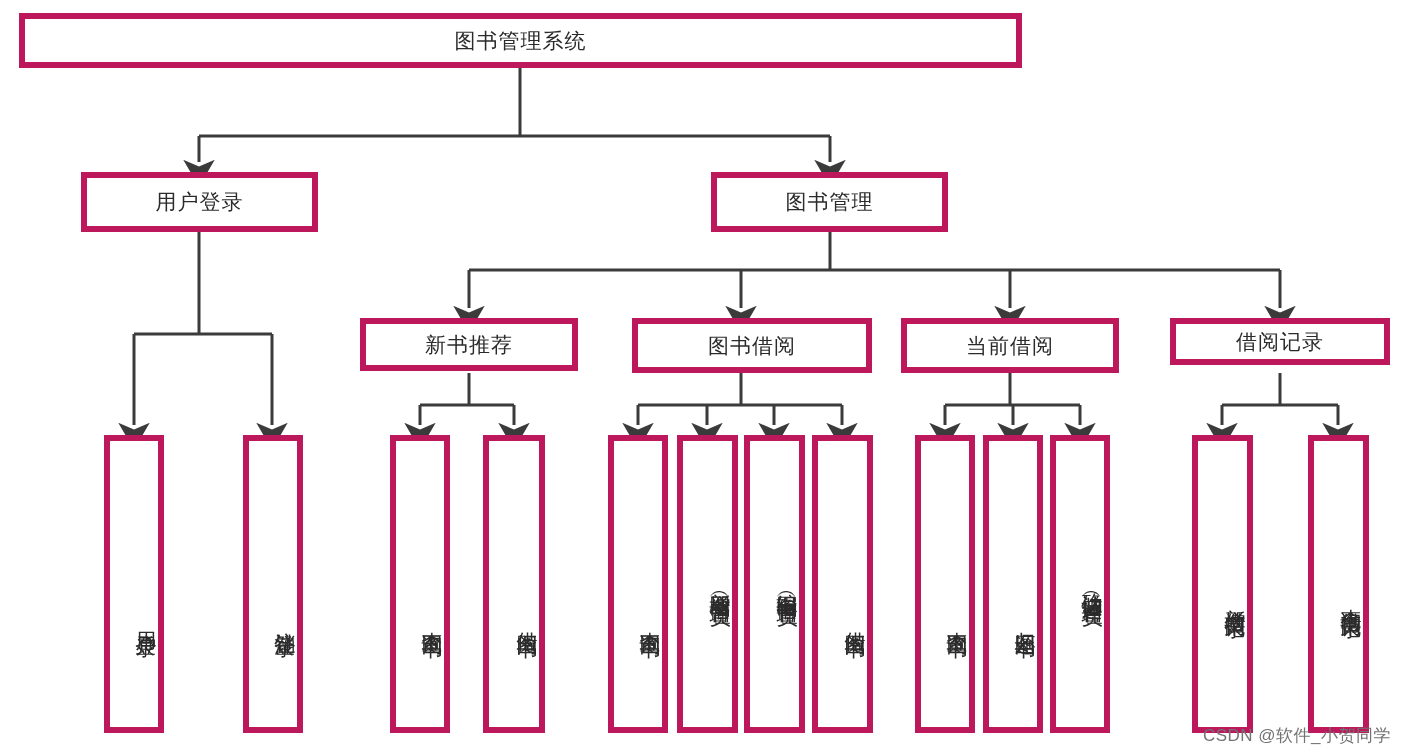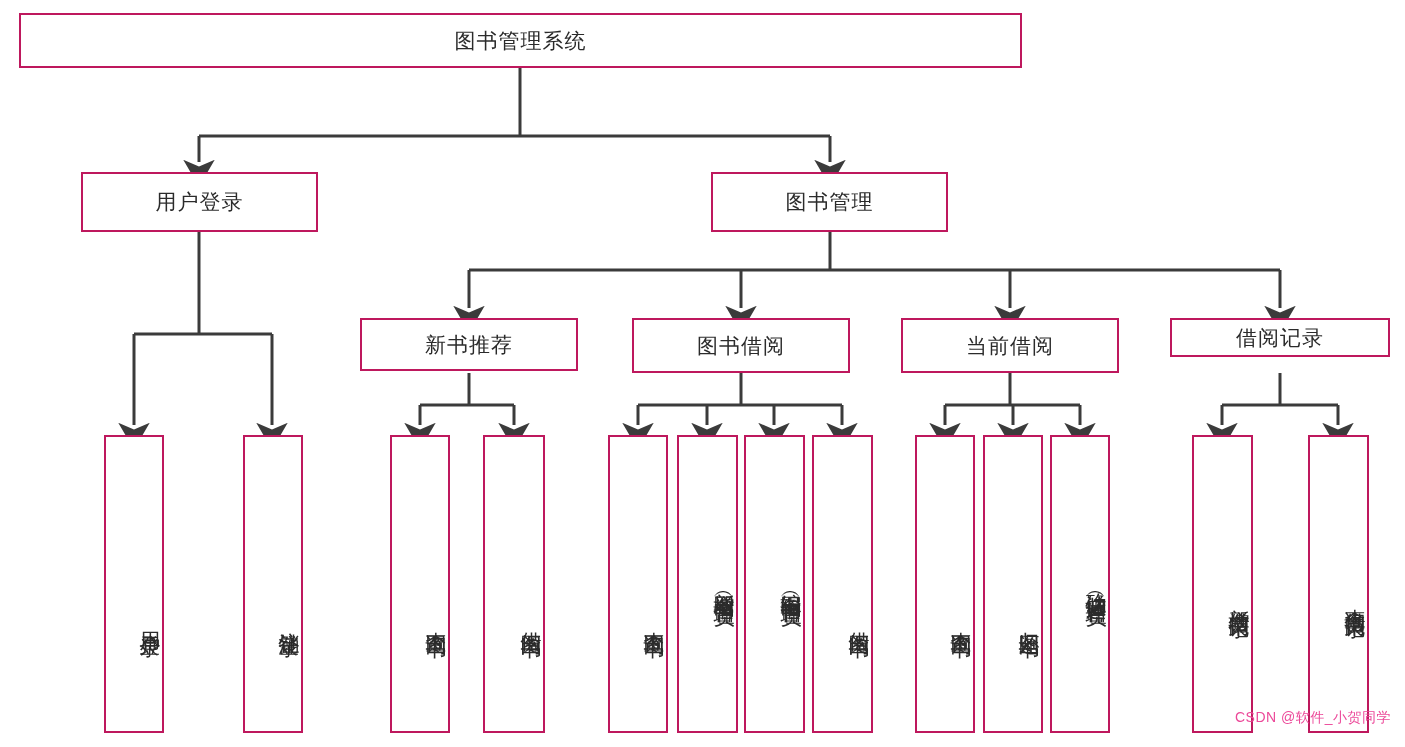--- a/index.html
+++ b/index.html
@@ -21,21 +21,21 @@
     position: absolute;
     left: 0;
     top: 0;
     width: 1405px;
     height: 747px;
     pointer-events: none;
   }
   .node {
     position: absolute;
     box-sizing: border-box;
-    border: 2px solid #be185d;
+    border: 6px solid #be185d;
     background: #ffffff;
     display: flex;
     align-items: center;
     justify-content: center;
     color: #2b2b2b;
     z-index: 2;
   }
   .node-h {
     font-size: 21px;
     line-height: 1.2;
@@ -56,23 +56,23 @@
     padding-top: 2px;
   }
   .label-v {
     writing-mode: vertical-rl;
     text-orientation: upright;
     display: block;
   }
   .watermark {
     position: absolute;
     right: 14px;
-    bottom: 20px;
-    font-size: 14px;
-    color: #ec4899;
+    bottom: 0;
+    font-size: 17px;
+    color: #737373;
     white-space: nowrap;
     z-index: 5;
     letter-spacing: 0.5px;
   }
 </style>
 </head>
 <body>
 
 <div id="canvas">
 
@@ -134,27 +134,27 @@
   <div class="node node-h" style="left:81px; top:172px; width:237px; height:60px;">
     <span>用户登录</span>
   </div>
   <div class="node node-h" style="left:711px; top:172px; width:237px; height:60px;text-align:center;">
     <span>图书管理</span>
   </div>
 
   <div class="node node-h" style="left:360px; top:318px; width:218px; height:53px;">
     <span>新书推荐</span>
   </div>
-  <div class="node node-h" style="left:632px; top:318px; width:218px; height:55px;">
+  <div class="node node-h" style="left:632px; top:318px; width:240px; height:55px;">
     <span>图书借阅</span>
   </div>
   <div class="node node-h" style="left:901px; top:318px; width:218px; height:55px;">
     <span>当前借阅</span>
   </div>
-  <div class="node node-h" style="left:1170px; top:318px; width:220px; height:39px;">
+  <div class="node node-h" style="left:1170px; top:318px; width:220px; height:47px;">
     <span>借阅记录</span>
   </div>
 
   <div class="node node-v" style="left:104px; top:435px; width:60px; height:298px; padding-top:70px;">
     <span class="label-v">用户登录</span>
   </div>
   <div class="node node-v" style="left:243px; top:435px; width:60px; height:298px; padding-top:70px;">
     <span class="label-v">注销登录</span>
   </div>
 

